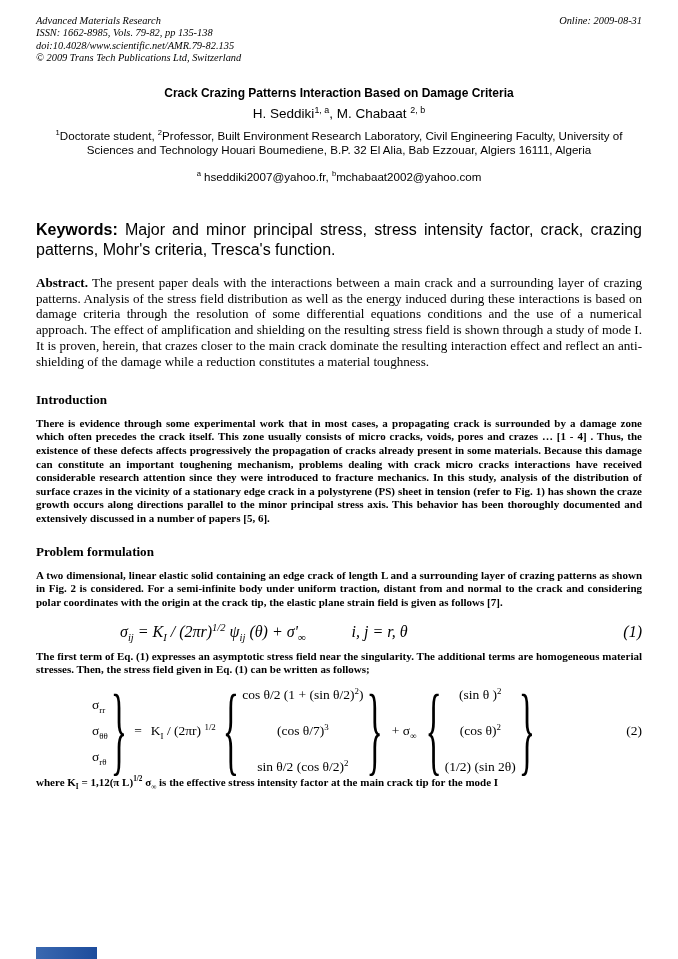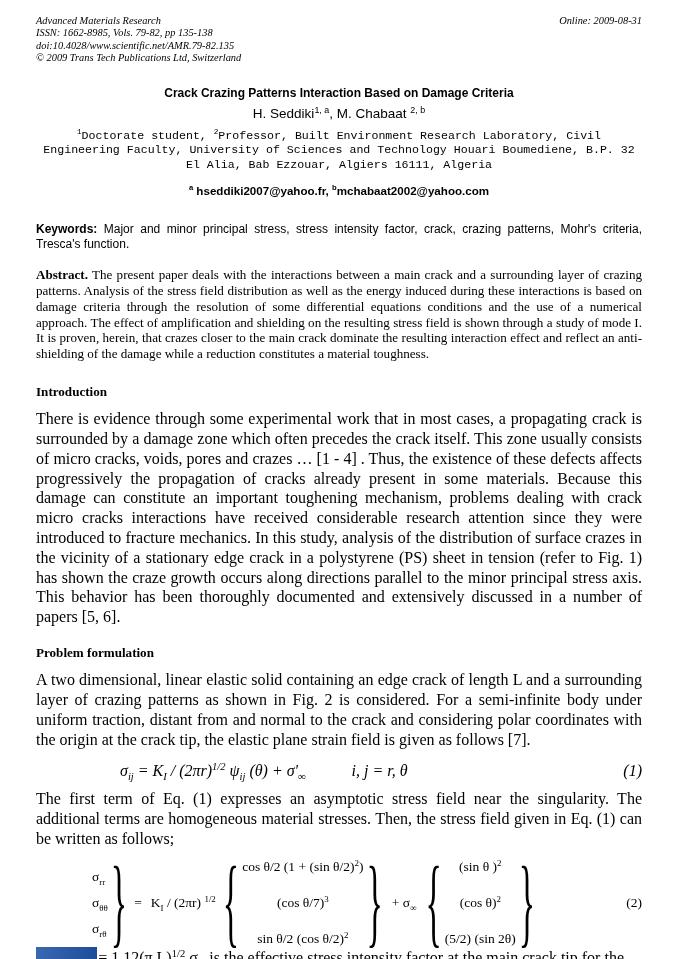--- a/index.html
+++ b/index.html
@@ -13,33 +13,33 @@
   }
   .page { padding:15px 36px 0 36px; }
 
   .hdr { display:flex; justify-content:space-between; align-items:flex-start;
          font-style:italic; font-size:10.4px; line-height:1.2; }
   .hdr-right { white-space:nowrap; }
 
   .title { font-family:"Liberation Sans", sans-serif; font-size:12px; font-weight:bold;
            text-align:center; margin-top:21px; }
   .authors { font-family:"Liberation Sans", sans-serif; font-size:13.5px; text-align:center; margin-top:6px; }
-  .affil   { font-family:Liberation Mono, monospace; font-size:11.6px; text-align:center;
+  .affil   { font-family:Liberation Sans, sans-serif; font-size:11.6px; text-align:center;
              margin-top:8px; line-height:1.24; }
-  .emails  { font-family:"Liberation Sans", sans-serif; font-size:11.6px; text-align:center; margin-top:12px;font-weight:bold; }
+  .emails  { font-family:"Liberation Sans", sans-serif; font-size:11.6px; text-align:center; margin-top:12px; }
 
-  .keywords { font-family:"Liberation Sans", sans-serif; font-size:12px; margin-top:25px;
+  .keywords { font-family:"Liberation Sans", sans-serif; font-size:16px; margin-top:37px;
               line-height:1.25; text-align:justify; }
   .lbl { font-weight:bold; }
 
   .abstract { font-size:13.1px; margin-top:15px; line-height:1.21; text-align:justify; }
 
   .sec-heading { font-size:13.1px; font-weight:bold; margin-top:22px; }
   .sec-heading.tight { margin-top:18px; }
-  .para { font-size:16px; line-height:1.24; text-align:justify; margin-top:9px; }
+  .para { font-size:11px; line-height:1.24; text-align:justify; margin-top:9px;font-weight:bold; }
 
   sub, sup { font-size:66%; line-height:0; }
 
   .eq1 { display:flex; align-items:flex-start; font-size:16px; margin-top:13px; padding-left:84px;font-style:italic; }
   .eq1 .cond { margin-left:46px; }
   .eq1 .num  { margin-left:auto; }
 
   .eq2 { display:flex; align-items:center; margin-top:10px; padding-left:56px; font-size:13.5px; }
   .col { display:flex; flex-direction:column; }
   .sigma-col { gap:10px; }
@@ -113,21 +113,21 @@
       <span><span>cos θ/2 (1 + (sin θ/2)</span><sup>2</sup><span>)</span></span>
       <span><span>(cos θ/7)</span><sup>3</sup></span>
       <span><span>sin θ/2 (cos θ/2)</span><sup>2</sup></span>
     </span>
     <span class="brace">}</span>
     <span class="plus"><span>+  σ</span><sub>∞</sub></span>
     <span class="brace">{</span>
     <span class="col mat-col">
       <span><span>(sin θ )</span><sup>2</sup></span>
       <span><span>(cos θ)</span><sup>2</sup></span>
-      <span><span>(5/2) (sin 2θ)</span></span>
+      <span><span>(1/2) (sin 2θ)</span></span>
     </span>
     <span class="brace">}</span>
     <span class="num">(2)</span>
   </div>
 
   <p class="para closing"><span>where K</span><sub>I</sub><span> = 1,12(π L)</span><sup>1/2</sup><span> σ</span><sub>∞</sub><span> is the effective stress intensity factor at the main crack tip for the mode I</span></p>
 
 </div>
 
 <div class="footer-frag"></div>

